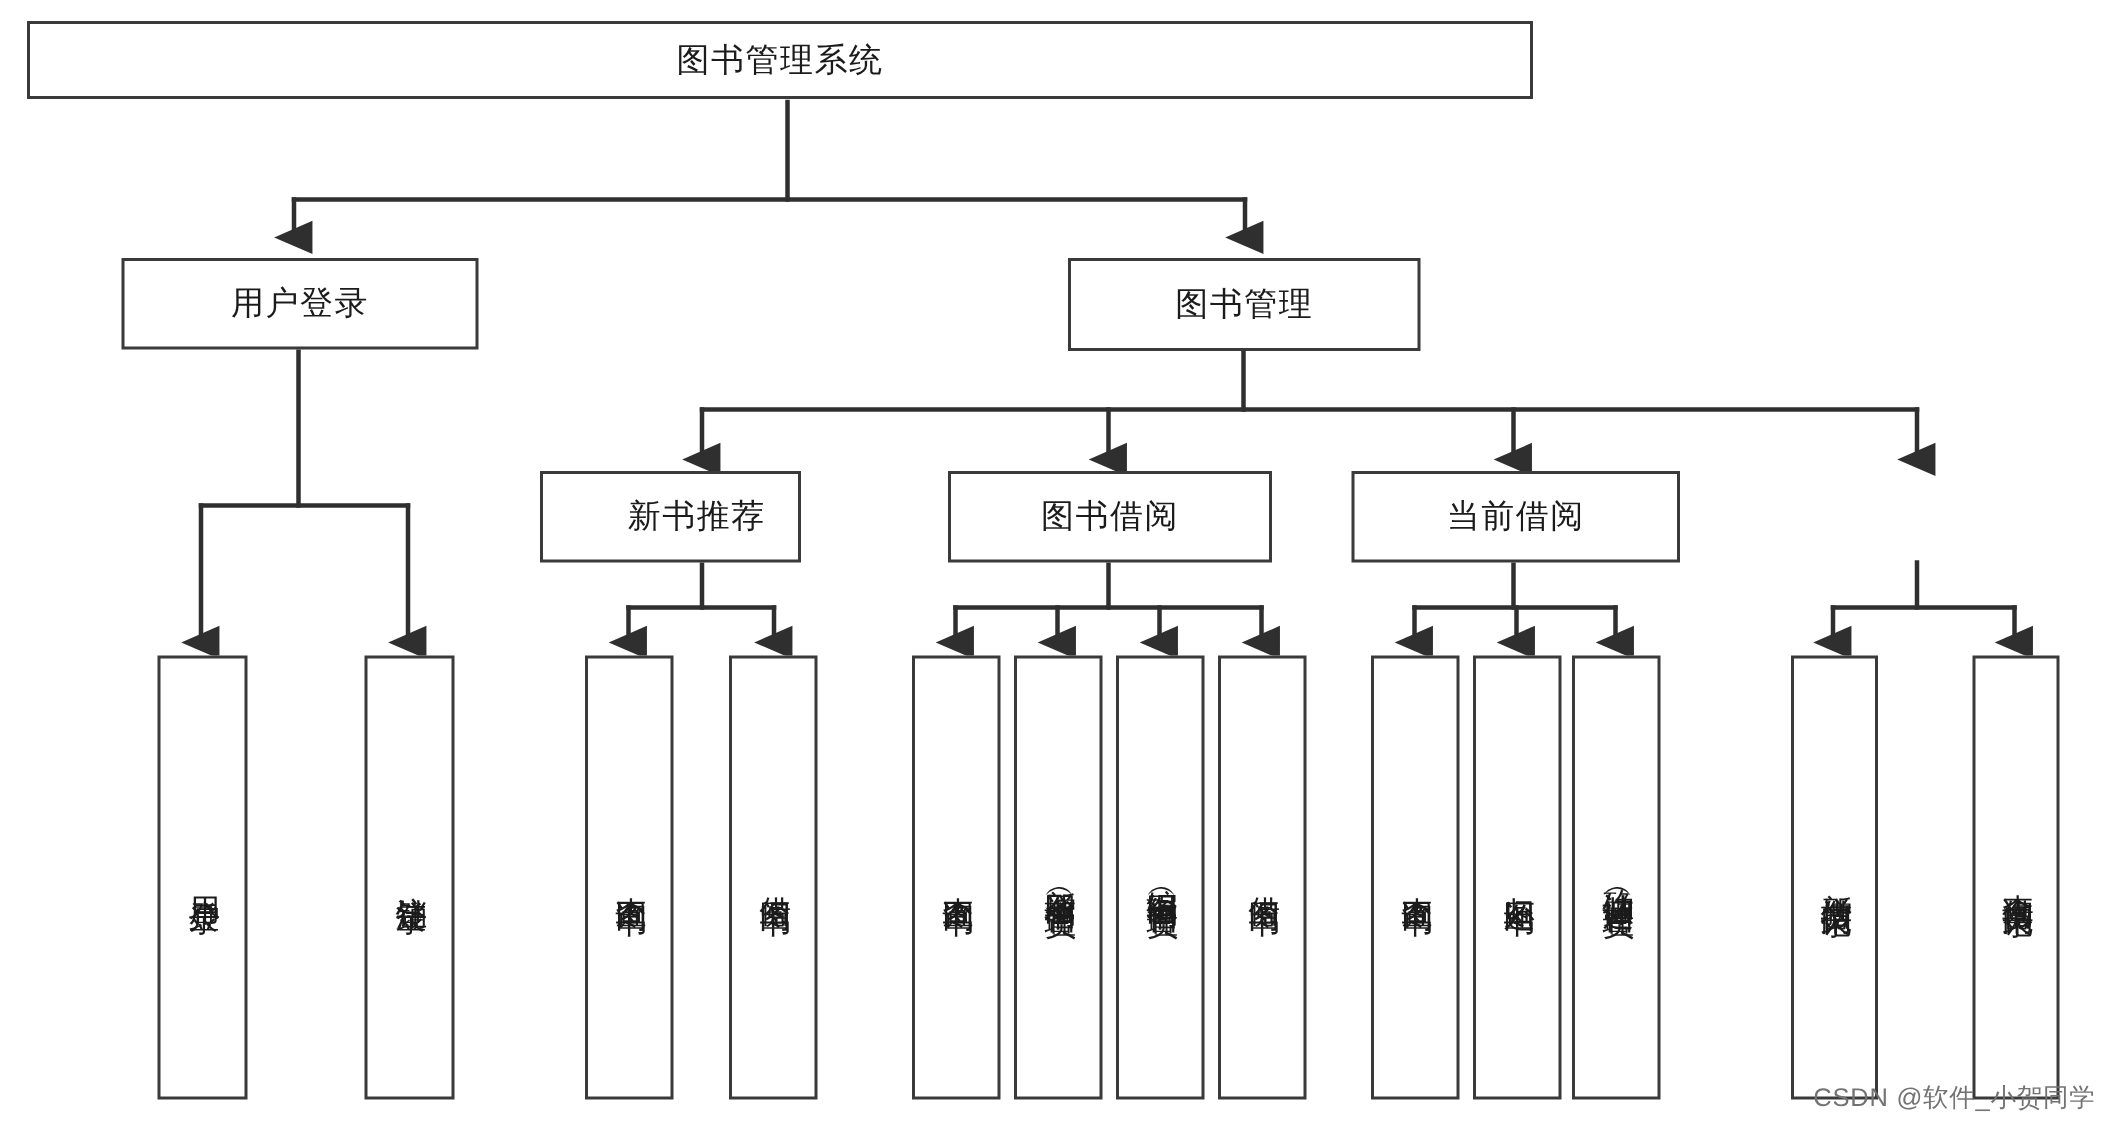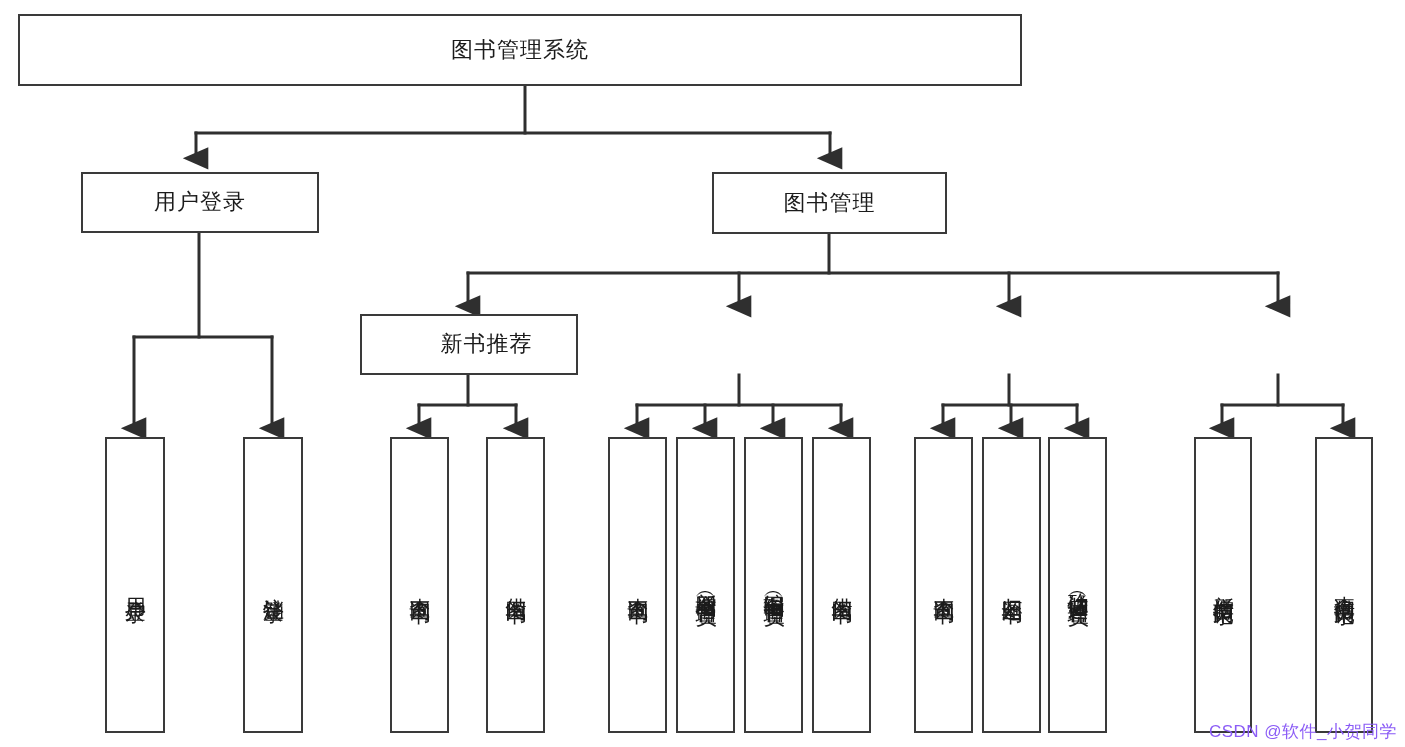--- a/index.html
+++ b/index.html
@@ -48,21 +48,21 @@
   .node.vert .vtxt{
     writing-mode:vertical-rl;
     text-orientation:upright;
     white-space:nowrap;
   }
   #watermark{
     position:absolute;
     right:8px;
     bottom:4px;
     font-size:17px;
-    color:#8b5cf6;
+    color:#737373;
     letter-spacing:0.5px;
     white-space:nowrap;
     font-family:"Liberation Sans","DejaVu Sans",sans-serif;
   }
 </style>
 </head>
 <body>
 
 <div id="canvas">
 
@@ -109,33 +109,39 @@
       <path d="M1011,405 L1011,428" marker-end="url(#arrow)"></path>
       <path d="M1077,405 L1077,428" marker-end="url(#arrow)"></path>
 
       <path d="M1278,375 L1278,405"></path>
       <path d="M1222,405 L1343,405"></path>
       <path d="M1222,405 L1222,428" marker-end="url(#arrow)"></path>
       <path d="M1343,405 L1343,428" marker-end="url(#arrow)"></path>
     </g>
   </svg>
 
-  <div class="node horiz" style="left:18px;top:14px;width:1004px;height:72px;">
+  <div class="node horiz" style="left:18px;top:14px;width:1004px;height:52px;">
     <span>图书管理系统</span>
   </div>
 
   <div class="node horiz" style="left:81px;top:172px;width:238px;height:61px;">
     <span>用户登录</span>
   </div>
   <div class="node horiz" style="left:712px;top:172px;width:235px;height:62px;text-align:right;">
     <span>图书管理</span>
   </div>
 
-  <div class="node horiz" style="left:360px;top:314px;width:218px;height:61px;padding-left:35px;">
+  <div class="node horiz" style="left:360px;top:314px;width:174px;height:61px;padding-left:35px;">
     <span>新书推荐</span>
+  </div>
+  <div class="node horiz" style="left:632px;top:314px;width:216px;height:61px;">
+    <span>图书借阅</span>
+  </div>
+  <div class="node horiz" style="left:901px;top:314px;width:219px;height:61px;">
+    <span>当前借阅</span>
   </div>
 
   <div class="node vert" style="left:105px;top:437px;width:60px;height:296px;">
     <span class="vtxt">用户登录</span>
   </div>
   <div class="node vert" style="left:243px;top:437px;width:60px;height:296px;">
     <span class="vtxt">注销登录</span>
   </div>
 
   <div class="node vert" style="left:390px;top:437px;width:59px;height:296px;">

